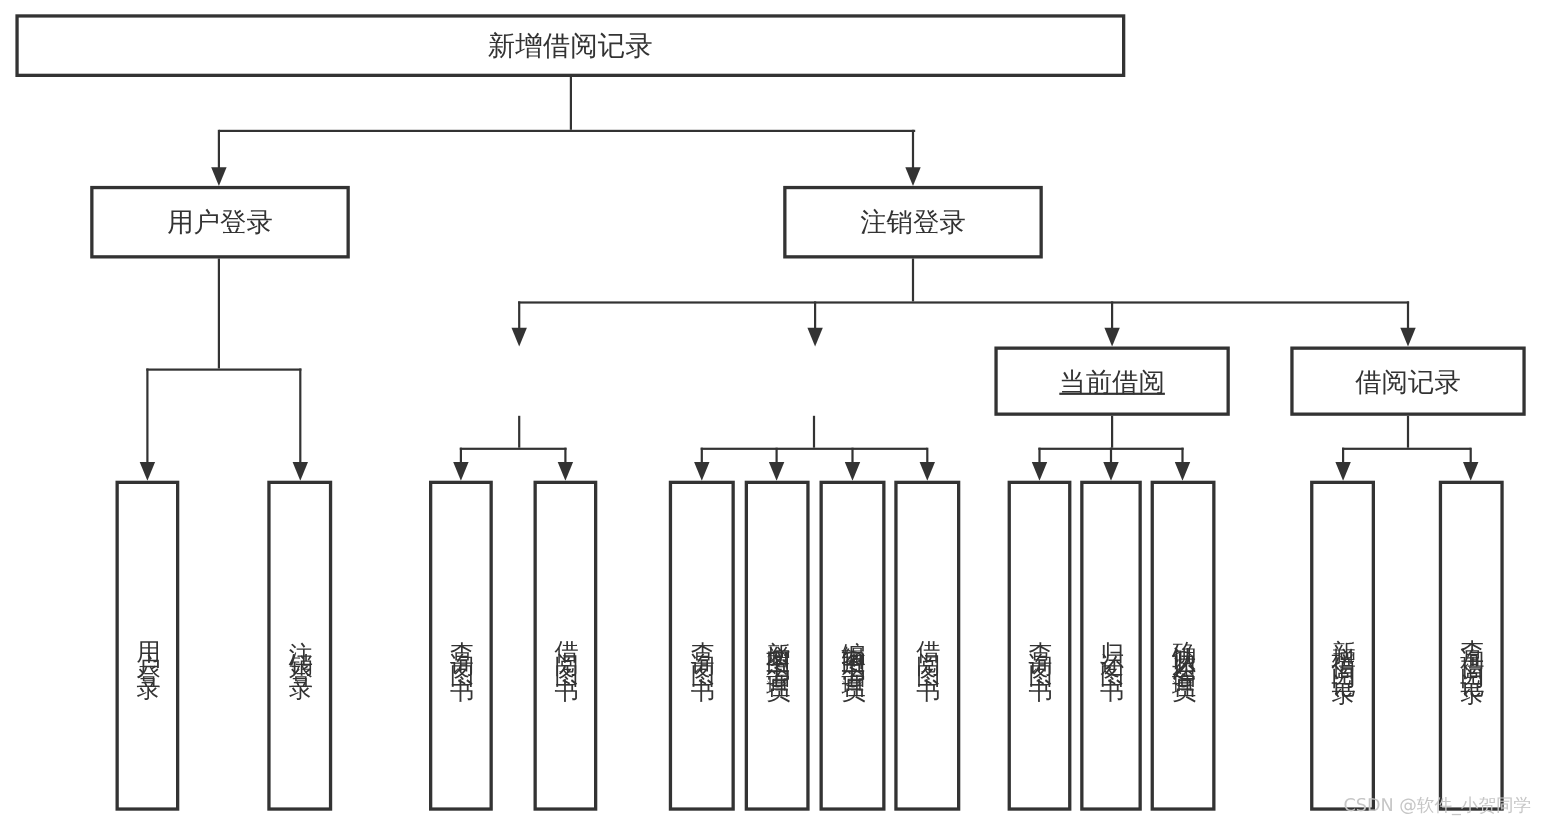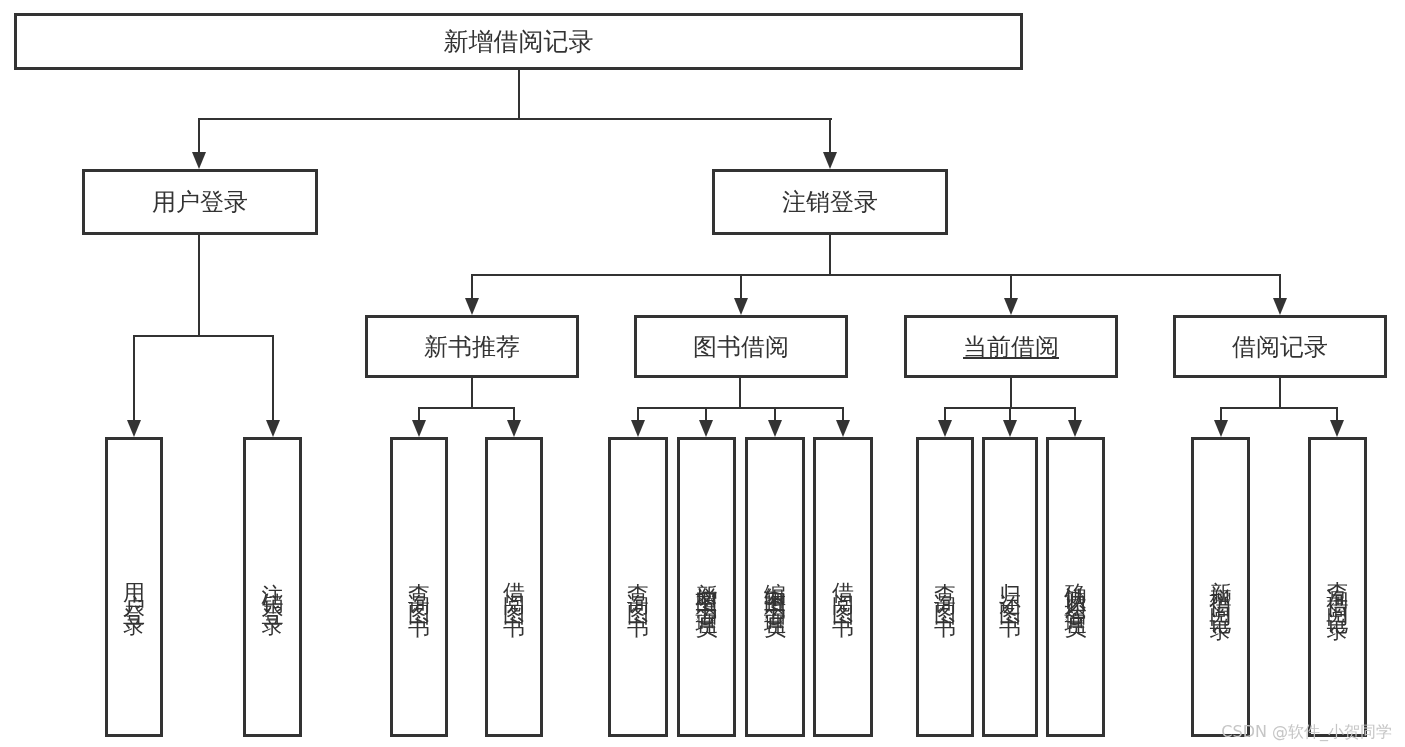--- a/index.html
+++ b/index.html
@@ -103,26 +103,20 @@
   <div class="hline" style="left:471px;  top:274px; width:810px;"></div>
   <div class="vline" style="left:471px;  top:274px; height:26px;"></div>
   <div class="arrow" style="left:465px;  top:298px;"></div>
   <div class="vline" style="left:740px;  top:274px; height:26px;"></div>
   <div class="arrow" style="left:734px;  top:298px;"></div>
   <div class="vline" style="left:1010px; top:274px; height:26px;"></div>
   <div class="arrow" style="left:1004px; top:298px;"></div>
   <div class="vline" style="left:1279px; top:274px; height:26px;"></div>
   <div class="arrow" style="left:1273px; top:298px;"></div>
 
-  <div class="box" style="left:365px; top:315px; width:214px; height:63px;">
-    <span>新书推荐</span>
-  </div>
-  <div class="box" style="left:634px; top:315px; width:214px; height:63px;">
-    <span>图书借阅</span>
-  </div>
   <div class="box" style="left:904px; top:315px; width:214px; height:63px;text-decoration:underline;">
     <span>当前借阅</span>
   </div>
   <div class="box" style="left:1173px; top:315px; width:214px; height:63px;">
     <span>借阅记录</span>
   </div>
 
   <div class="vline" style="left:471px; top:378px; height:29px;"></div>
   <div class="hline" style="left:418px; top:407px; width:97px;"></div>
   <div class="vline" style="left:418px; top:407px; height:16px;"></div>

